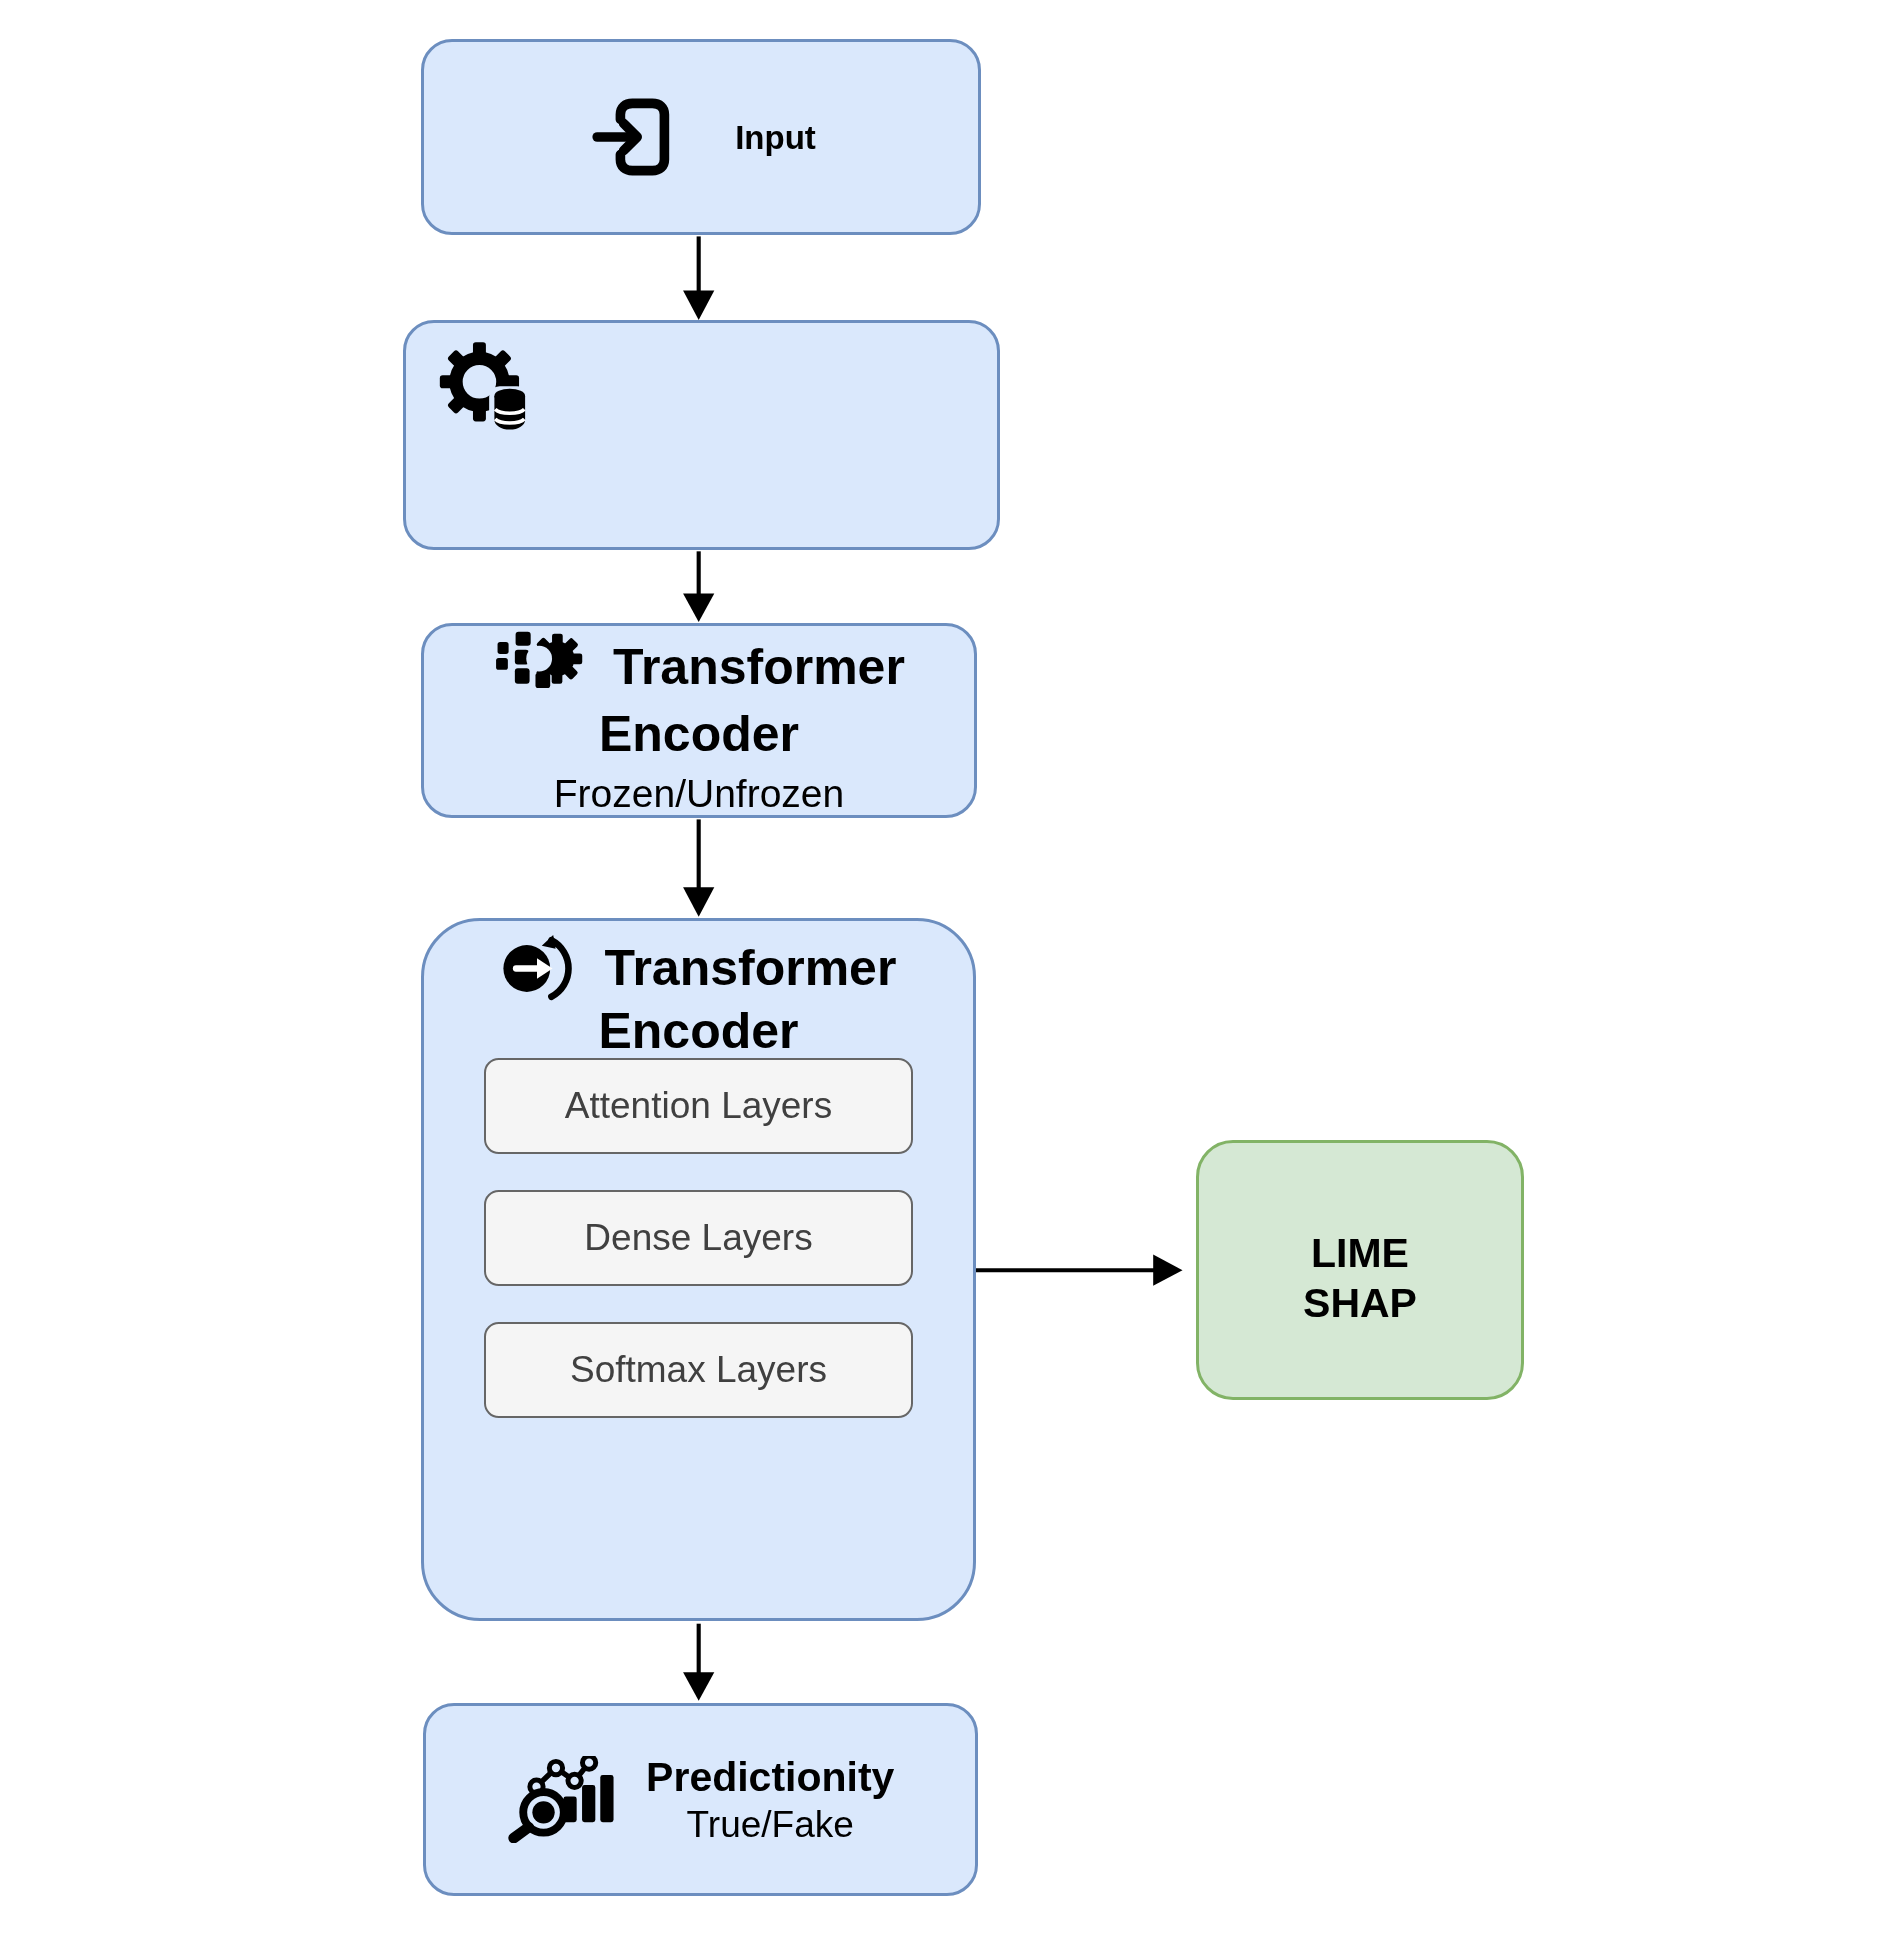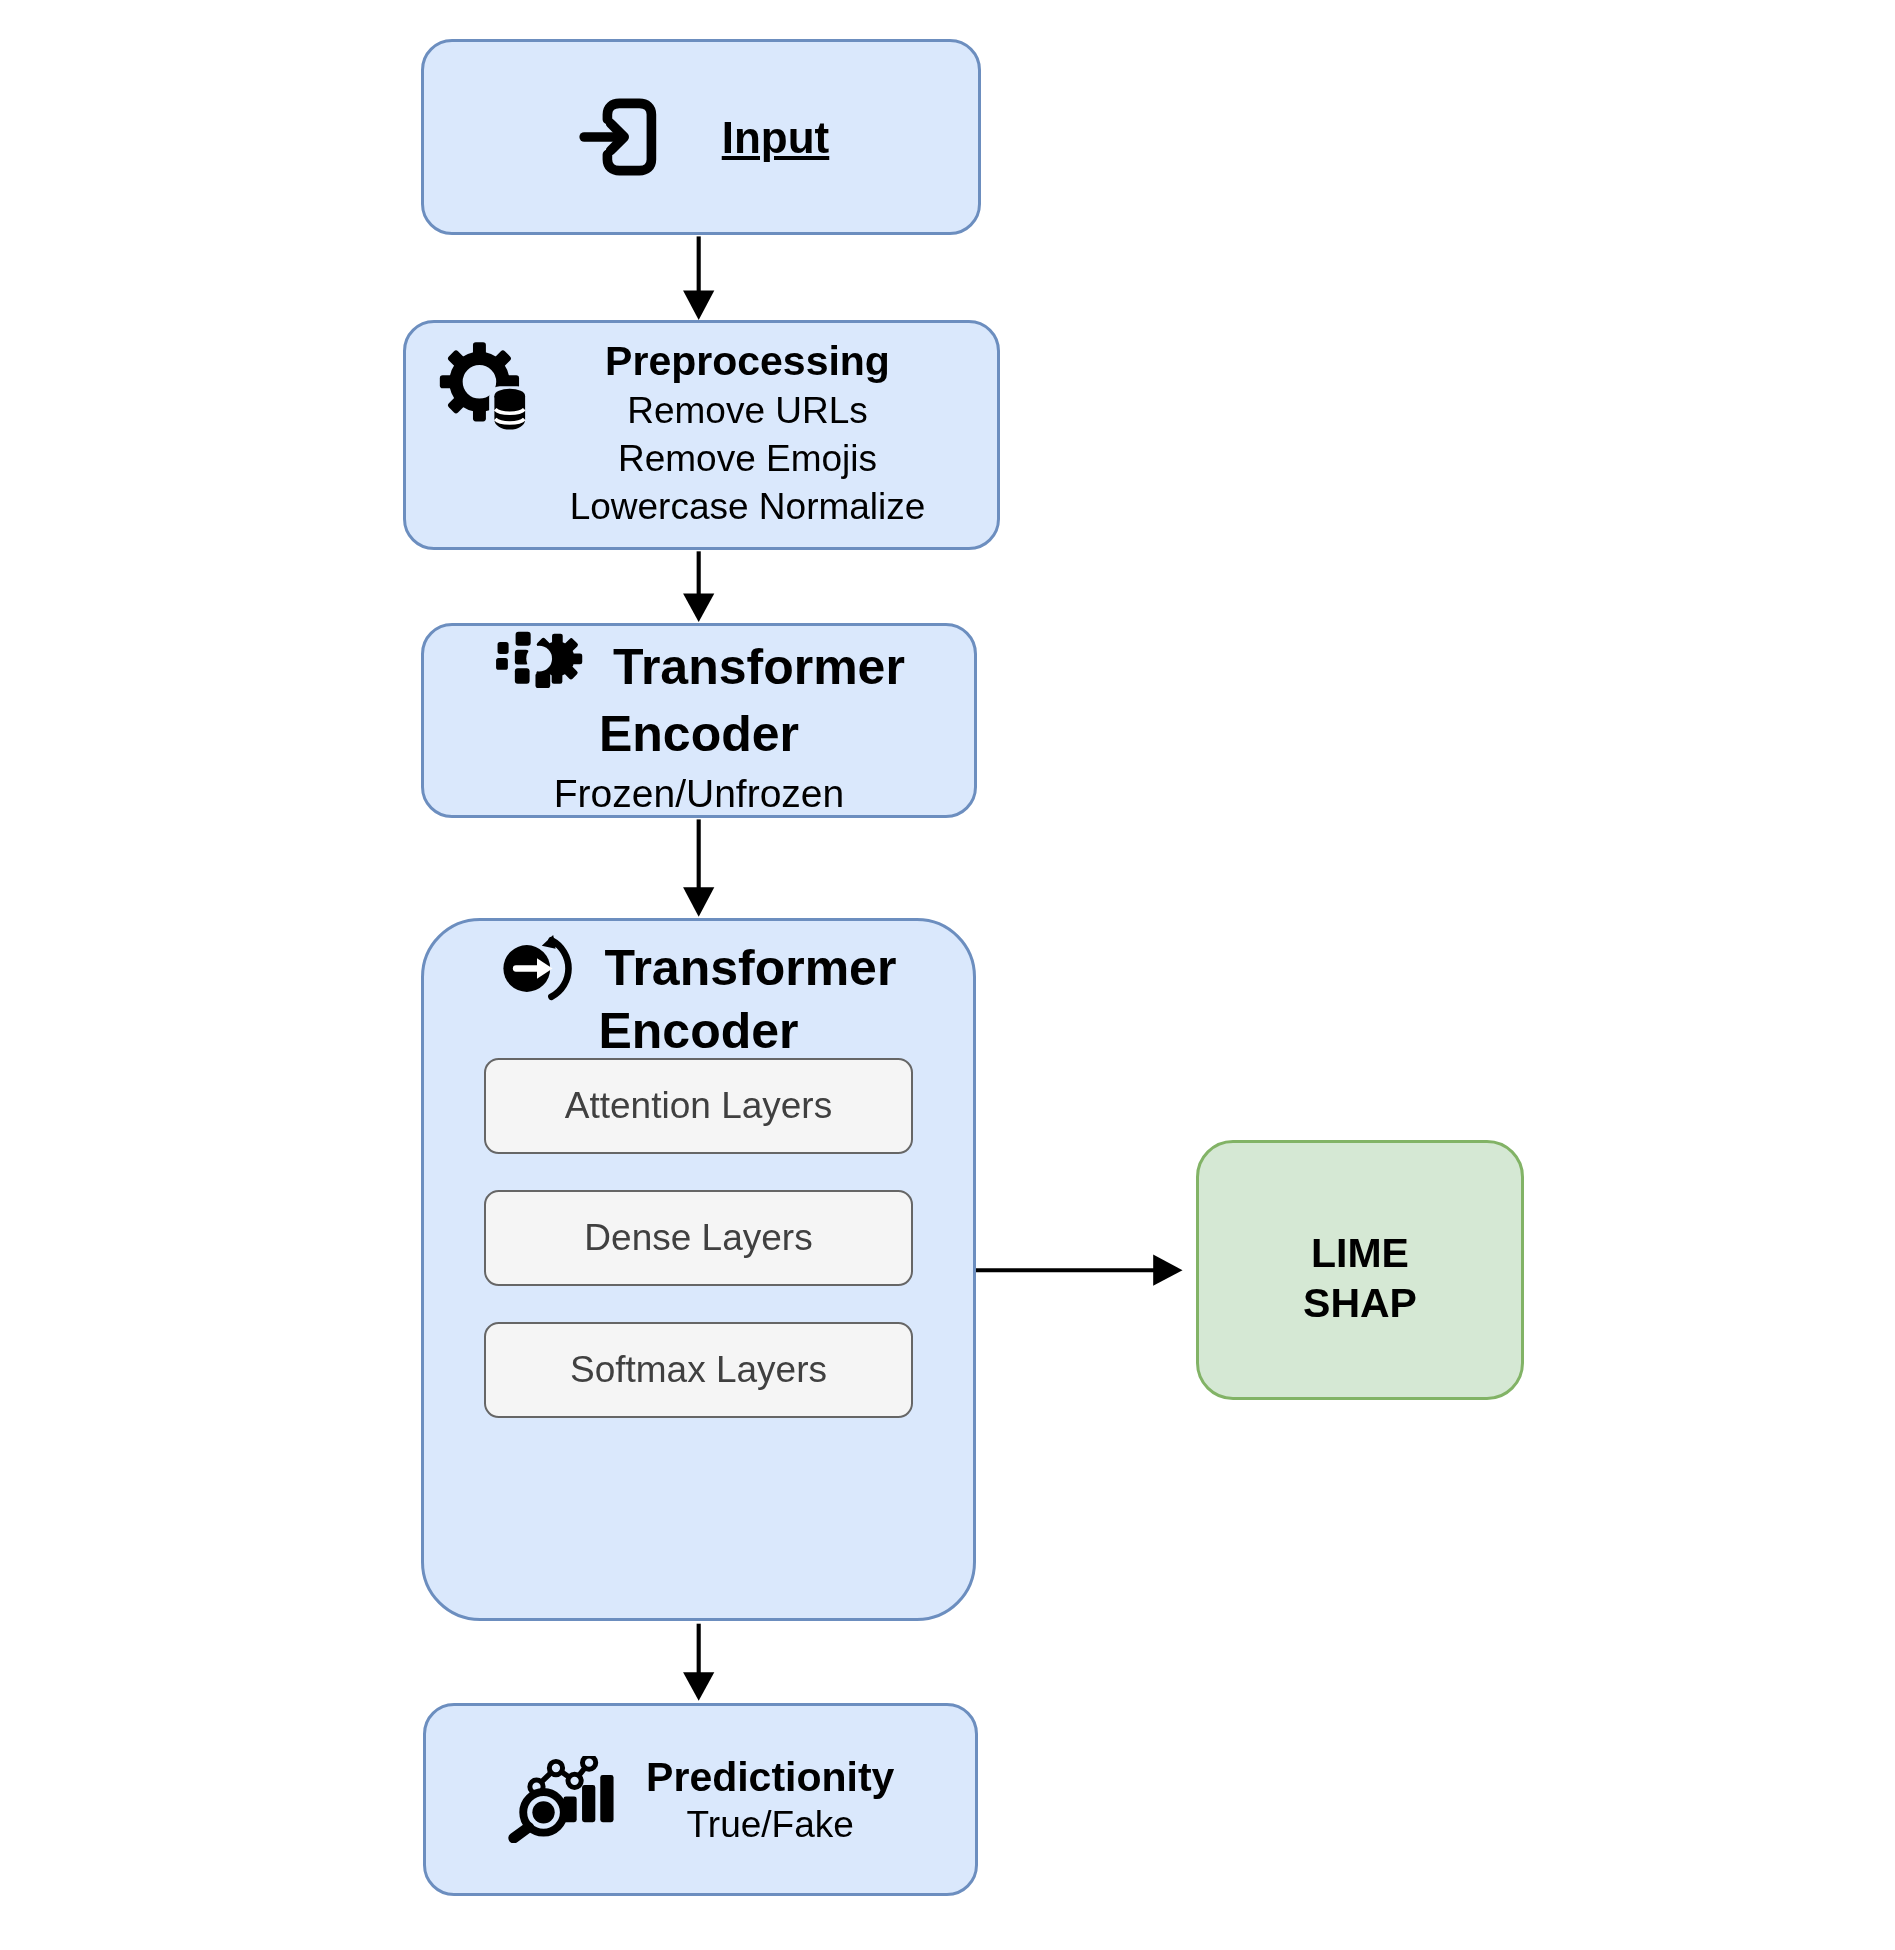--- a/index.html
+++ b/index.html
@@ -29,21 +29,21 @@
     display:flex;flex-direction:column;align-items:center;justify-content:center;
   }
   .row{display:flex;align-items:center;justify-content:center;}
   .title{font-weight:700;font-size:50px;line-height:53px;white-space:nowrap;}
   .subtitle{font-size:39px;line-height:48px;white-space:nowrap;}
   .icon{flex:0 0 auto;color:#000;}
 
   
   .n-input{left:421px;top:39px;width:560px;height:196px;}
   .n-input .row{gap:53px;}
-  .n-input .title{font-size:44px;text-decoration:underline;}
+  .n-input .title{font-size:33px;}
 
   
   .n-pre{left:403px;top:320px;width:597px;height:230px;justify-content:flex-start;padding-top:13px;}
   .n-pre .icon{position:absolute;left:31px;top:18.4px;}
   .n-pre .txt{width:100%;padding-left:92px;text-align:center;}
   .n-pre .title{font-size:41px;line-height:51px;}
   .n-pre .step{font-size:37px;line-height:48px;white-space:nowrap;}
 
   
   .n-enc1{left:421px;top:623px;width:556px;height:195px;padding-top:3.7px;}
@@ -131,26 +131,20 @@
         <rect x="8.9" y="0.3" width="3.2" height="3.5" rx="0.7" transform="rotate(270 10.5 10.1)"></rect>
         <rect x="8.9" y="0.3" width="3.2" height="3.5" rx="0.7" transform="rotate(315 10.5 10.1)"></rect>
       </g>
       <circle cx="10.5" cy="10.1" r="5.8" fill="none" stroke="currentColor" stroke-width="3.3"></circle>
       <rect x="12.9" y="11.2" width="9.6" height="10.6" rx="2.6" fill="var(--node-fill)"></rect>
       <path d="M14.2 13.6 v5.8 c0 1.5 1.7 2.5 3.8 2.5 s3.8 -1 3.8 -2.5 v-5.8" fill="currentColor"></path>
       <ellipse cx="18" cy="13.6" rx="3.8" ry="1.8" fill="currentColor"></ellipse>
       <path d="M14.4 16.9 c1.2 1.3 6 1.3 7.2 0" fill="none" stroke="#ffffff" stroke-width="0.9"></path>
       <path d="M14.4 19.3 c1.2 1.3 6 1.3 7.2 0" fill="none" stroke="#ffffff" stroke-width="0.9"></path>
     </svg>
-    <div class="txt">
-      <div class="title">Preprocessing</div>
-      <div class="step">Remove URLs</div>
-      <div class="step">Remove Emojis</div>
-      <div class="step">Lowercase Normalize</div>
-    </div>
   </div>
 
   <div class="node n-enc1">
     <div class="row">
       <svg class="icon" width="96" height="81" viewBox="0 0 26 22" aria-label="tokens-gear-icon">
         <g fill="currentColor">
           <rect x="6.1" y="1.3" width="4.1" height="3.8" rx="0.8"></rect>
           <rect x="1.2" y="4.1" width="3" height="3.2" rx="0.7"></rect>
           <rect x="5.9" y="6.2" width="3.8" height="4" rx="0.8"></rect>
           <rect x="0.8" y="8.4" width="3.2" height="3.2" rx="0.7"></rect>

